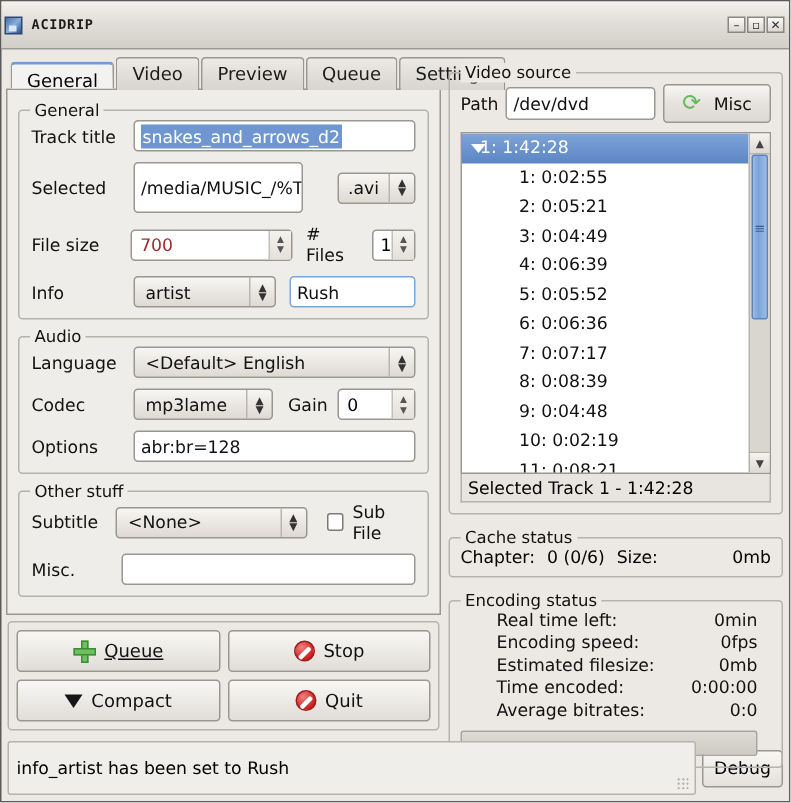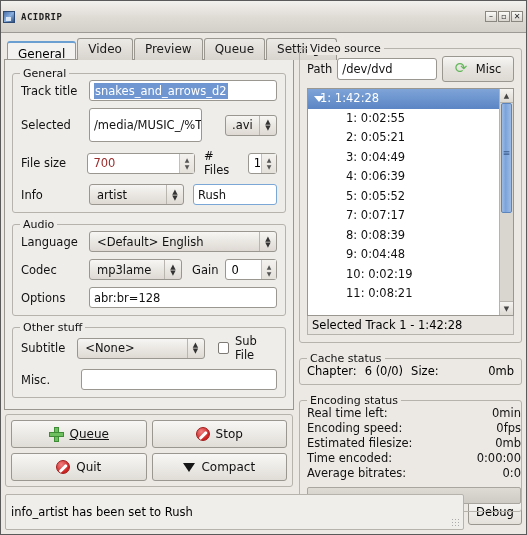--- a/index.html
+++ b/index.html
@@ -301,21 +301,21 @@
   }
   .selinfo {
     border: 1px solid #b6b2ac;
     border-top: none;
     background: #e8e5e0;
     font-size: 11.5px;
     padding: 2px 4px;
     box-sizing: border-box;
   }
   .statline { display: flex; font-size: 11.5px; line-height: 15px; }
-  .statline .k { color: #111; }
+  .statline .k { color: #111; margin-left: 24px; }
   .statline .v { margin-left: auto; color: #111; }
   .cache-line { font-size: 11.5px; display: flex; gap: 8px; }
   .progress {
     height: 17px;
     margin-top: 6px;
     background: linear-gradient(to bottom,#dedad4,#cecac4);
     border: 1px solid #a9a59f;
     border-radius: 2px;
     box-sizing: border-box;
   }
@@ -503,26 +503,26 @@
       <div class="actions">
         <div class="abtn">
           <span class="ico ico-plus"></span>
           <span class="u">Queue</span>
         </div>
         <div class="abtn">
           <span class="ico ico-stop"></span>
           <span>Stop</span>
         </div>
         <div class="abtn">
+          <span class="ico ico-tri"></span>
+          <span>Compact</span>
+        </div>
+        <div class="abtn">
           <span class="ico ico-stop"></span>
           <span>Quit</span>
-        </div>
-        <div class="abtn">
-          <span class="ico ico-tri"></span>
-          <span>Compact</span>
         </div>
       </div>
     </div>
 
     <div class="right-col">
 
       <div class="frame" style="margin-top:12px;padding:7px 7px 7px 7px;">
         <div class="legend">Video source</div>
 
         <div class="pathrow">
@@ -538,20 +538,21 @@
           <div class="tracklist">
             <div class="trk root">
               <span class="tri"></span>
               <span>1: 1:42:28</span>
             </div>
             <div class="trk">1: 0:02:55</div>
             <div class="trk">2: 0:05:21</div>
             <div class="trk">3: 0:04:49</div>
             <div class="trk">4: 0:06:39</div>
             <div class="trk">5: 0:05:52</div>
+            <div class="trk">6: 0:06:36</div>
             <div class="trk">7: 0:07:17</div>
             <div class="trk">8: 0:08:39</div>
             <div class="trk">9: 0:04:48</div>
             <div class="trk">10: 0:02:19</div>
             <div class="trk">11: 0:08:21</div>
           </div>
           <div class="vscroll">
             <div class="sb-arrow">▲</div>
             <div class="sb-track">
               <div class="sb-thumb"></div>
@@ -560,27 +561,27 @@
           </div>
         </div>
 
         <div class="selinfo">Selected Track 1 - 1:42:28</div>
       </div>
 
       <div class="frame" style="padding:5px 7px 6px 7px;margin-top:10px;">
         <div class="legend">Cache status</div>
         <div class="cache-line">
           <span>Chapter:</span>
-          <span>6 (0/0)</span>
+          <span>0 (0/6)</span>
           <span>Size:</span>
           <span style="margin-left:auto">0mb</span>
         </div>
       </div>
 
-      <div class="frame" style="padding:5px 0 7px 7px;margin-top:10px;">
+      <div class="frame" style="padding:5px 16px 7px 7px;margin-top:10px;">
         <div class="legend">Encoding status</div>
 
         <div class="statline">
           <span class="k">Real time left:</span>
           <span class="v">0min</span>
         </div>
         <div class="statline">
           <span class="k">Encoding speed:</span>
           <span class="v">0fps</span>
         </div>

